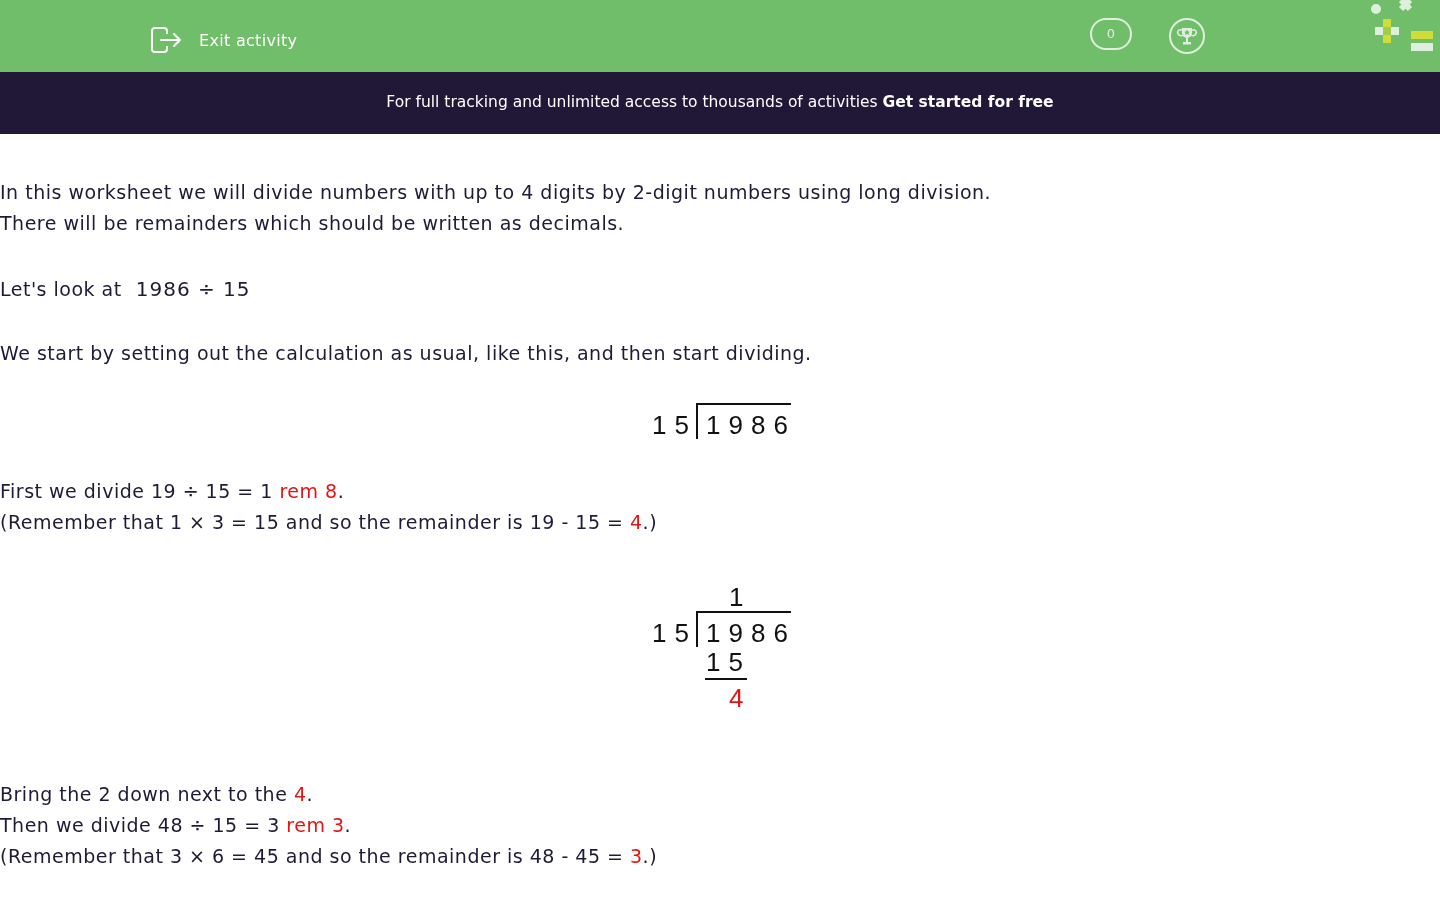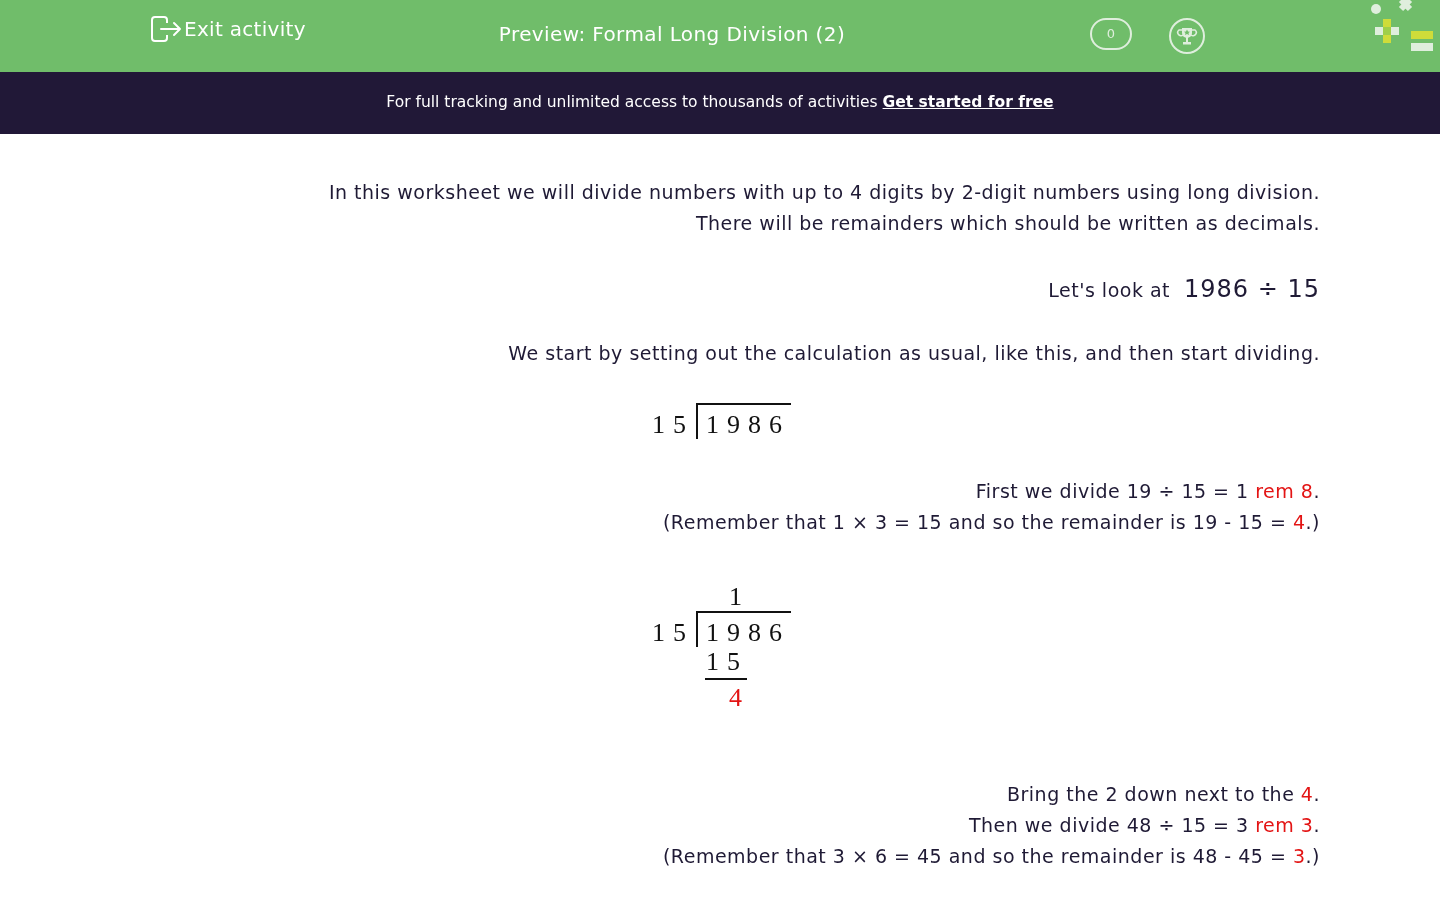--- a/index.html
+++ b/index.html
@@ -7,23 +7,23 @@
     width: 1440px; height: 900px; overflow: hidden;
     background: #ffffff;
     font-family: "DejaVu Sans", "Liberation Sans", sans-serif;
     color: #1f1a35;
   }
   .topbar {
     position: absolute; left: 0; top: 0; width: 1440px; height: 72px;
     background: #70bd6a;
   }
   .exit {
-    position: absolute; left: 150px; top: 13px; height: 32px;
-    display: flex; align-items: center; gap: 2px;
-    color: #ffffff; font-size: 20px; cursor: pointer; letter-spacing: 0.3px;
+    position: absolute; left: 150px; top: 24px; height: 32px;
+    display: flex; align-items: center; gap: 17px;
+    color: #ffffff; font-size: 16px; cursor: pointer; letter-spacing: 0.3px;
   }
   .exit svg { display: block; }
   .title {
     position: absolute; left: 0; right: 0; top: 22px; text-align: center;
     color: #ffffff; font-size: 20px; letter-spacing: 0.4px;
   }
   .title span { display: inline-block; transform: translateX(-48px); }
   .score {
     position: absolute; left: 1090px; top: 18px; width: 42px; height: 32px;
     border: 2px solid #dfeedd; border-radius: 17px; box-sizing: border-box;
@@ -33,47 +33,46 @@
     position: absolute; left: 1169px; top: 18px; width: 36px; height: 36px;
     border: 2px solid #dfeedd; border-radius: 50%; box-sizing: border-box;
     display: flex; align-items: center; justify-content: center; cursor: pointer;
   }
   .logo { position: absolute; left: 1366px; top: 0; width: 74px; height: 56px; }
   .banner {
     position: absolute; left: 0; top: 72px; width: 1440px; height: 62px;
     background: #211837; color: #ffffff;
     text-align: center; line-height: 60px; font-size: 15.5px;
   }
-  .banner b { font-weight: bold; cursor: pointer; text-decoration: underline; }
+  .banner b { font-weight: bold; cursor: pointer; }
   .content { position: absolute; left: 0; top: 134px; width: 1440px; }
   .p {
-    position: absolute; left: 0; width: 1320px; text-align: right;
+    position: absolute; left: 0; width: 1320px; text-align: left;
     font-size: 19px; letter-spacing: 0.5px; line-height: 31px;
   }
   .red { color: #e31414; }
-  .lookat .expr { font-size: 24px; margin-left: 14px; letter-spacing: 1px; }
+  .lookat .expr { font-size: 20px; margin-left: 14px; letter-spacing: 1px; }
   .ld {
-    position: absolute; font-family: Liberation Serif, serif;
+    position: absolute; font-family: Liberation Sans, sans-serif;
     font-size: 26px; color: #111; letter-spacing: 8px;
   }
   .hline { position: absolute; background: #111; }
 </style>
 </head>
 <body>
 
 <div class="topbar">
   <div class="exit">
     <svg width="32" height="28" viewBox="0 0 32 28">
       <path d="M14 2 H5 a3 3 0 0 0 -3 3 V23 a3 3 0 0 0 3 3 H14 a3 3 0 0 0 3 -3 V20" fill="none" stroke="#fff" stroke-width="2"></path>
       <path d="M17 8 V5 a3 3 0 0 0 -3 -3" fill="none" stroke="#fff" stroke-width="2"></path>
       <path d="M11 14 H30 M24 8 L30 14 L24 20" fill="none" stroke="#fff" stroke-width="2" stroke-linecap="round" stroke-linejoin="round"></path>
     </svg>
     <span>Exit activity</span>
   </div>
-  <div class="title"><span>Preview: Formal Long Division (2)</span></div>
   <div class="score">0</div>
   <div class="trophy">
     <svg width="22" height="22" viewBox="0 0 22 22">
       <path d="M6 3 H16 V8 a5 5 0 0 1 -10 0 Z" fill="#dfeedd"></path>
       <path d="M6 5 H3 a3 3 0 0 0 4 5 M16 5 H19 a3 3 0 0 1 -4 5" fill="none" stroke="#dfeedd" stroke-width="1.6"></path>
       <rect x="10" y="12" width="2" height="5" fill="#dfeedd"></rect>
       <rect x="7" y="17" width="8" height="2.5" fill="#dfeedd"></rect>
       <path d="M11 4.5 l1 2 2 .2 -1.5 1.4 .5 2 -2 -1.1 -2 1.1 .5 -2 -1.5 -1.4 2 -.2 z" fill="#70bd6a"></path>
     </svg>
   </div>

